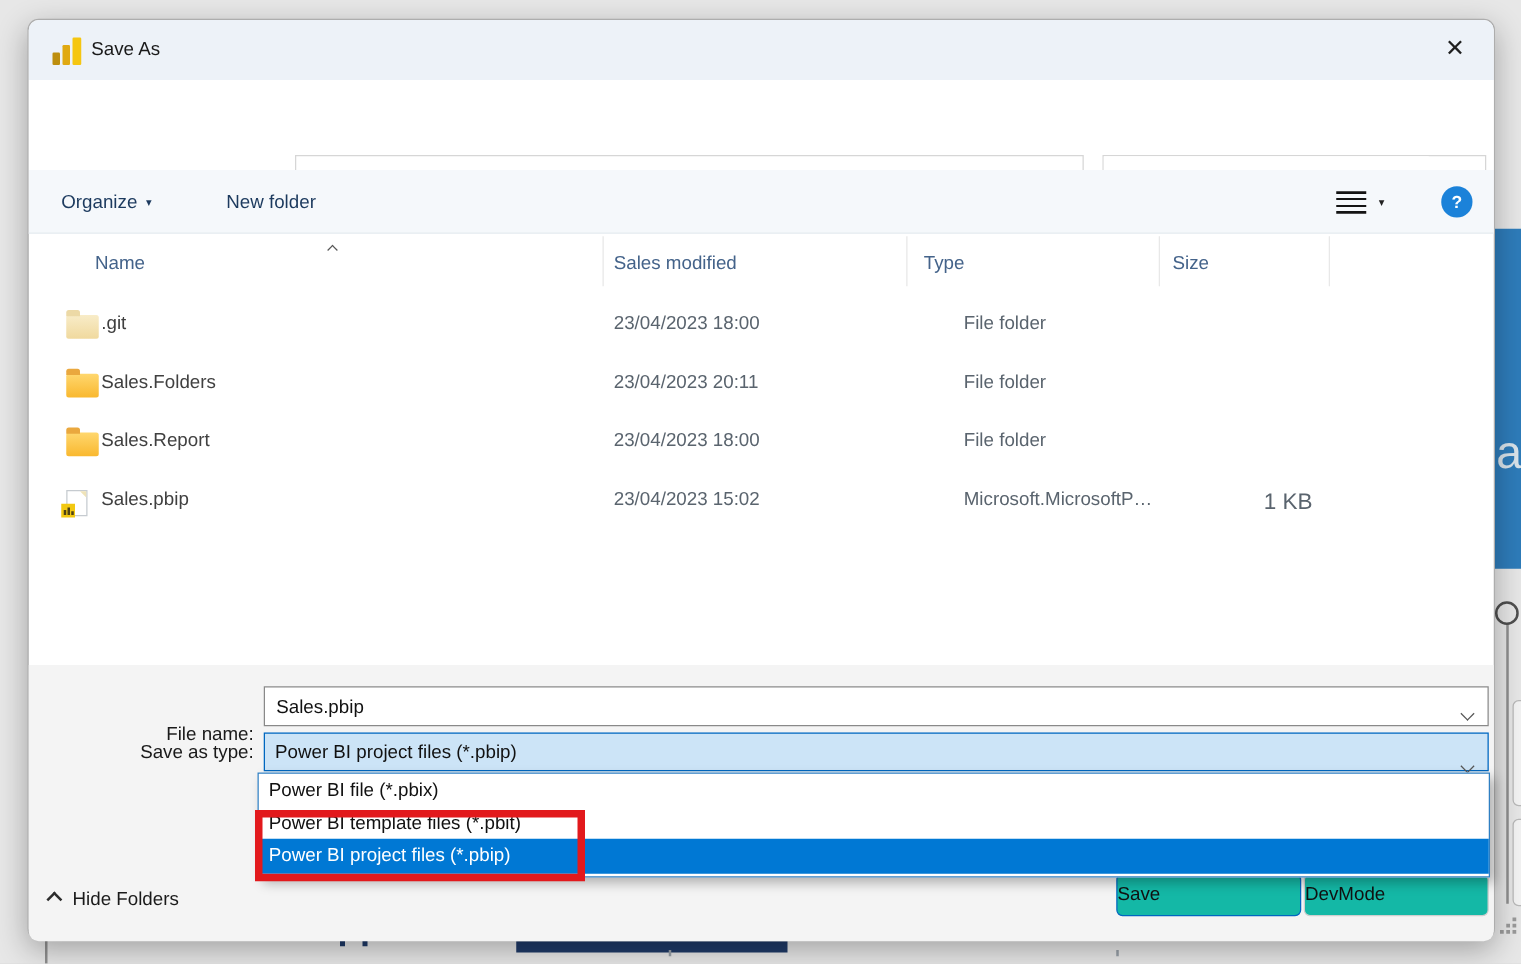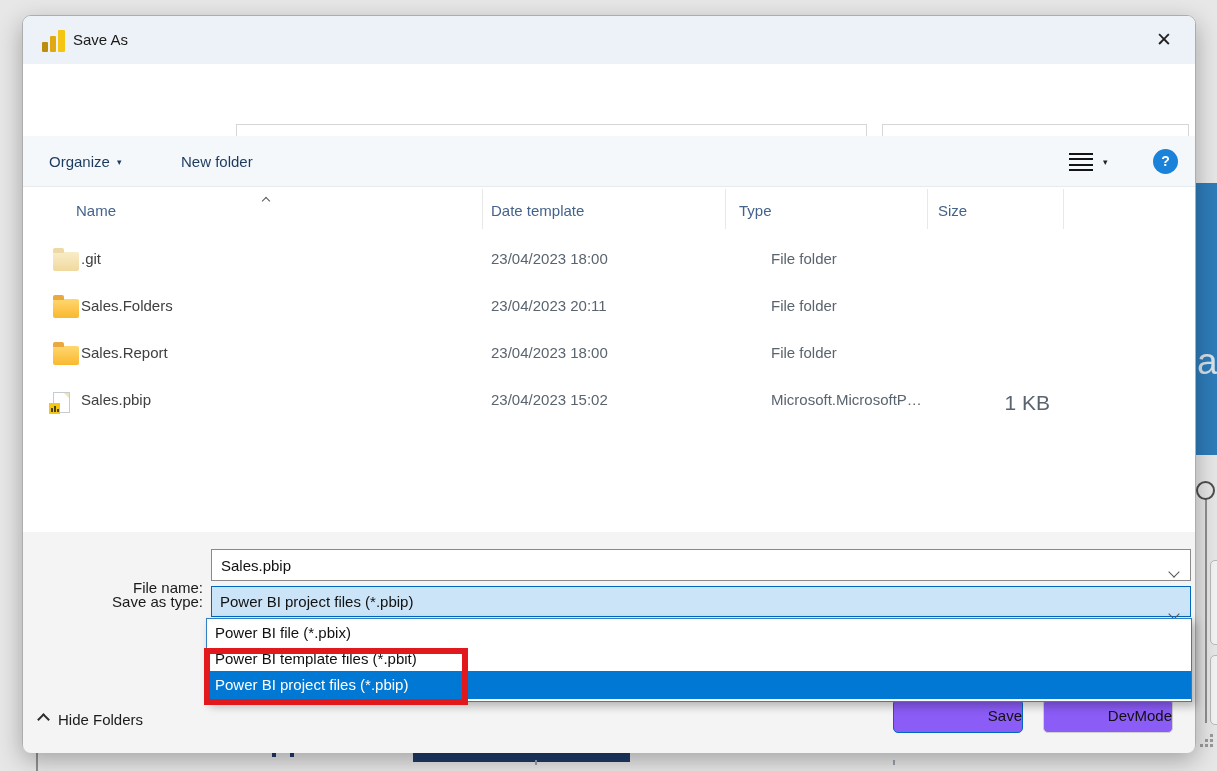--- a/index.html
+++ b/index.html
@@ -89,21 +89,21 @@
   .hdr-sort { position:absolute; left:240px; top:174px; }
   .hdr-div { position:absolute; top:173px; width:1px; height:40px; background:#e8e8e8; }
 
   
   .row { position:absolute; left:8px; width:1150px; height:47px; cursor:pointer; }
   .row .ric { position:absolute; left:22px; top:14px; }
   .row .ric.f { top:15px; }
   .cell-name { position:absolute; left:50px; top:13px; font-size:15px; color:#404040; }
   .cell-date, .cell-type { position:absolute; top:13px; font-size:15px; color:#5a646e; }
   .cell-date { left:460px; } .cell-type { left:708px;margin-left:32px; }
-  .cell-size { position:absolute; left:907px; top:13px; width:112px; text-align:right; font-size:21px; color:#5a646e; }
+  .cell-size { position:absolute; left:907px; top:13px; width:112px; text-align:right; font-size:18px; color:#5a646e; }
 
   
   .footer-bg { position:absolute; left:0; top:516px; width:100%; height:221px; background:#f4f4f4; border-radius:0 0 8px 8px; }
   .flabel { position:absolute; left:0; width:180px; text-align:right; font-size:15px; color:#1a1a1a; }
   .fn-combo { position:absolute; left:188px; top:533px; width:980px; height:32px; background:#fff; border:1px solid #898989; }
   .fn-combo input { position:absolute; left:0; top:0; width:940px; height:30px; border:none; outline:none;
                     padding-left:9px; font-size:15px; color:#111; font-family:"Liberation Sans",sans-serif; background:transparent; }
   .combo-chev { position:absolute; right:12px; top:12px; }
   .st-combo { position:absolute; left:188px; top:570px; width:980px; height:31px; background:#cce4f7; border:1px solid #0067c0;
               font-size:15px; color:#111; line-height:29px; padding-left:8px; cursor:pointer; }
@@ -113,22 +113,22 @@
               border:1px solid #2f7fc2; box-shadow:4px 4px 9px rgba(0,0,0,.28); z-index:5; }
   .opt { font-size:15px; color:#111; padding-left:8px; line-height:26px; height:26px; cursor:pointer; }
   .opt.sel { height:28px; line-height:28px; background:#0078d4; color:#fff; }
 
   .red-annotation { position:absolute; left:181px; top:632px; width:264px; height:57px;
                     border:6px solid #e2191c; z-index:7; pointer-events:none; }
 
   .hide-folders { position:absolute; left:16px; top:695px; display:flex; align-items:center; gap:10px; cursor:pointer; z-index:2; }
   .hide-folders span.lbl { font-size:15px; color:#1a1a1a; }
 
-  .btn { position:absolute; top:683px; width:130px; height:34px; border-radius:5px; background:#8b5cf6;
-         font-size:15px; color:#111; text-align:right; line-height:32px; cursor:pointer; z-index:2; }
+  .btn { position:absolute; top:683px; width:148px; height:34px; border-radius:5px; background:#14b8a6;
+         font-size:15px; color:#111; text-align:left; line-height:32px; cursor:pointer; z-index:2; }
   .btn-save { left:870px; border:1px solid #0067c0; }
   .btn-cancel { left:1020px; border:1px solid #cfcfcf; }
 </style>
 </head>
 <body>
 
 <div class="screen">
 
   <div class="bg-blue-band"></div>
   <div class="bg-partial-text">al</div>
@@ -203,21 +203,21 @@
       <div class="cmd-item" style="left:158px;">
         <span>New folder</span>
       </div>
       <div class="view-icon"></div>
       <div class="view-caret">▾</div>
       <div class="help-btn">?</div>
     </div>
 
     <div class="hdr" style="left:53px;">Name</div>
     <div class="hdr-sort"><span class="chev up small"></span></div>
-    <div class="hdr" style="left:468px;">Date template</div>
+    <div class="hdr" style="left:468px;">Sales modified</div>
     <div class="hdr" style="left:716px;">Type</div>
     <div class="hdr" style="left:915px;">Size</div>
     <div class="hdr-div" style="left:459px;"></div>
     <div class="hdr-div" style="left:702px;"></div>
     <div class="hdr-div" style="left:904px;"></div>
     <div class="hdr-div" style="left:1040px;"></div>
 
     <div class="row" style="top:221px;">
       <div class="ric f">
           <div class="icon-folder pale"></div>

